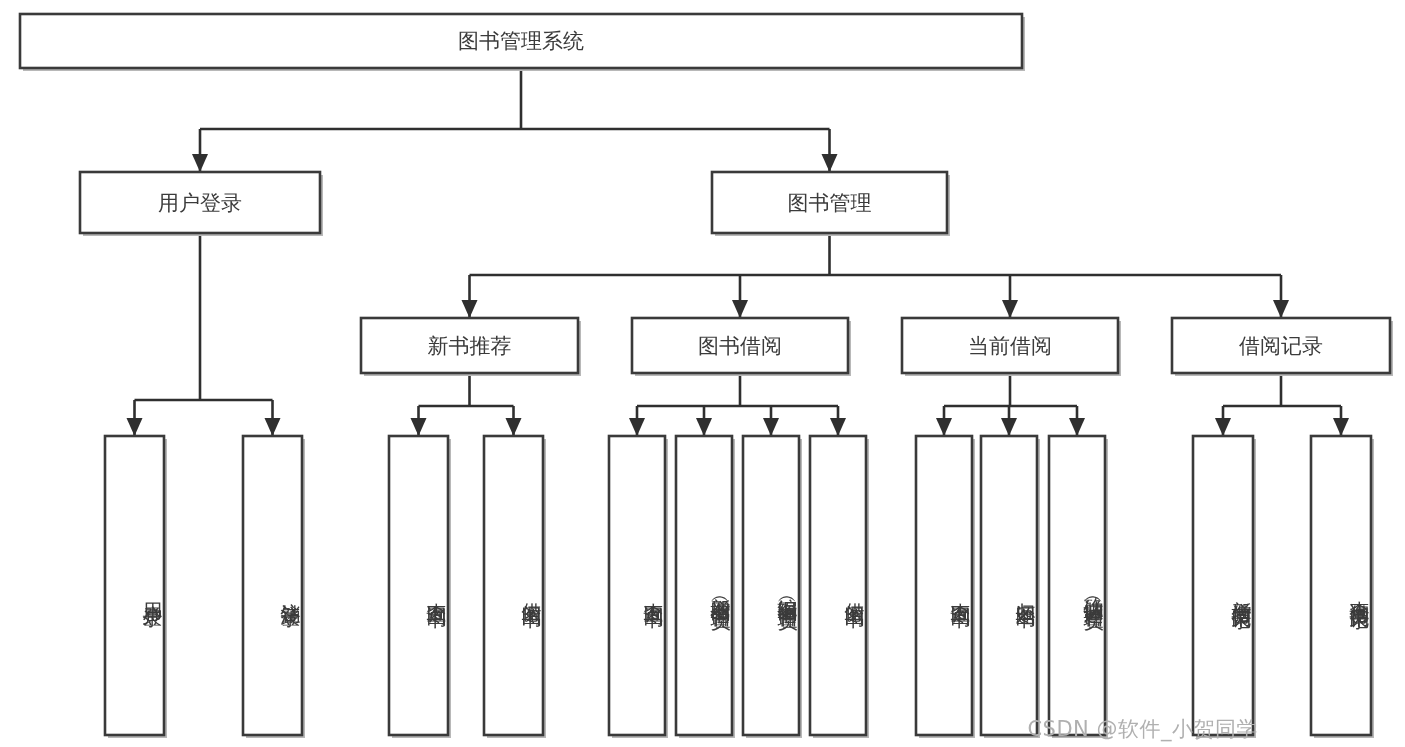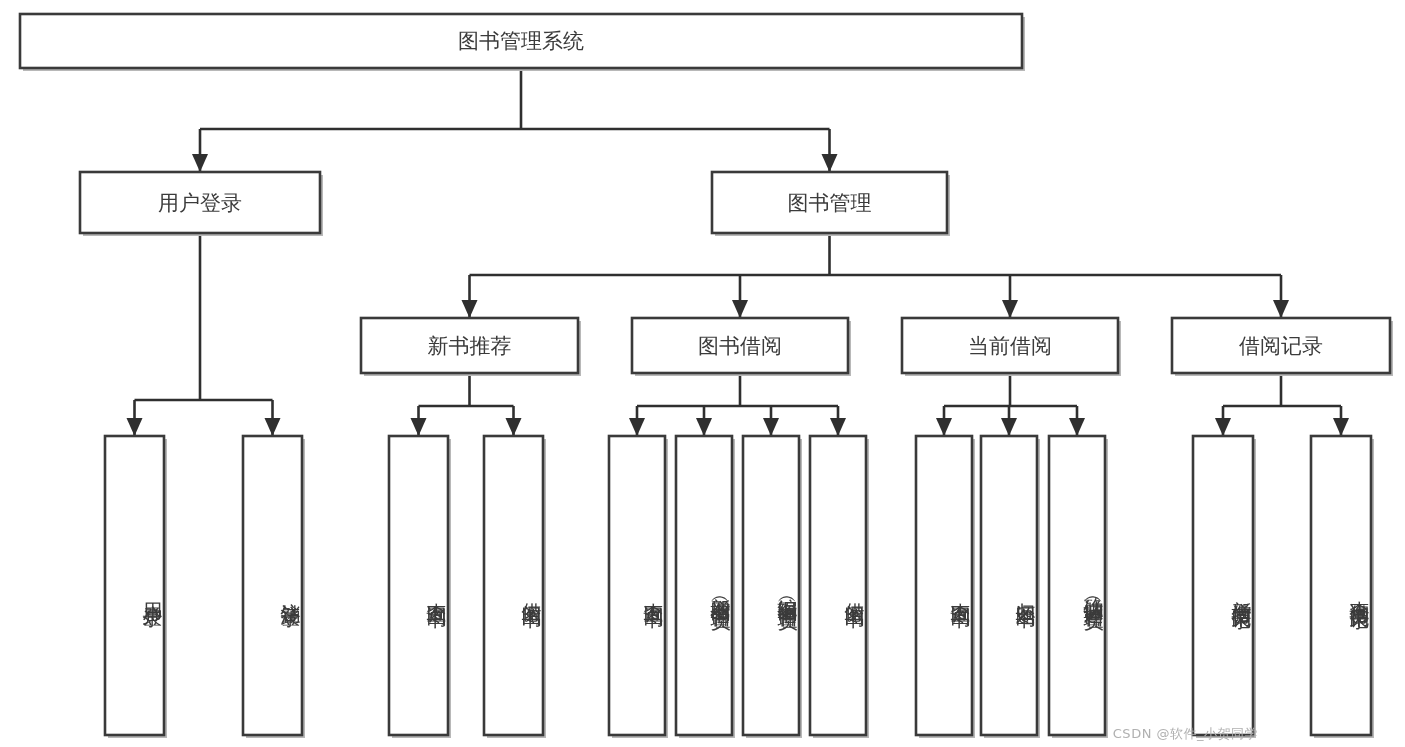--- a/index.html
+++ b/index.html
@@ -66,21 +66,21 @@
     align-items: flex-start;
     justify-content: center;
     white-space: nowrap;
     pointer-events: none;
   }
   .watermark {
     position: absolute;
     right: 8px;
     bottom: 4px;
     font-family: "DejaVu Sans", "Liberation Sans", sans-serif;
-    font-size: 13px;
+    font-size: 21px;
     color: #b0b0b0;
     white-space: nowrap;
     letter-spacing: 0.5px;
   }
 </style>
 </head>
 <body>
 
 <div id="diagram-root">
   <svg id="tree-svg" viewBox="0 0 1405 747" xmlns="http://www.w3.org/2000/svg">

